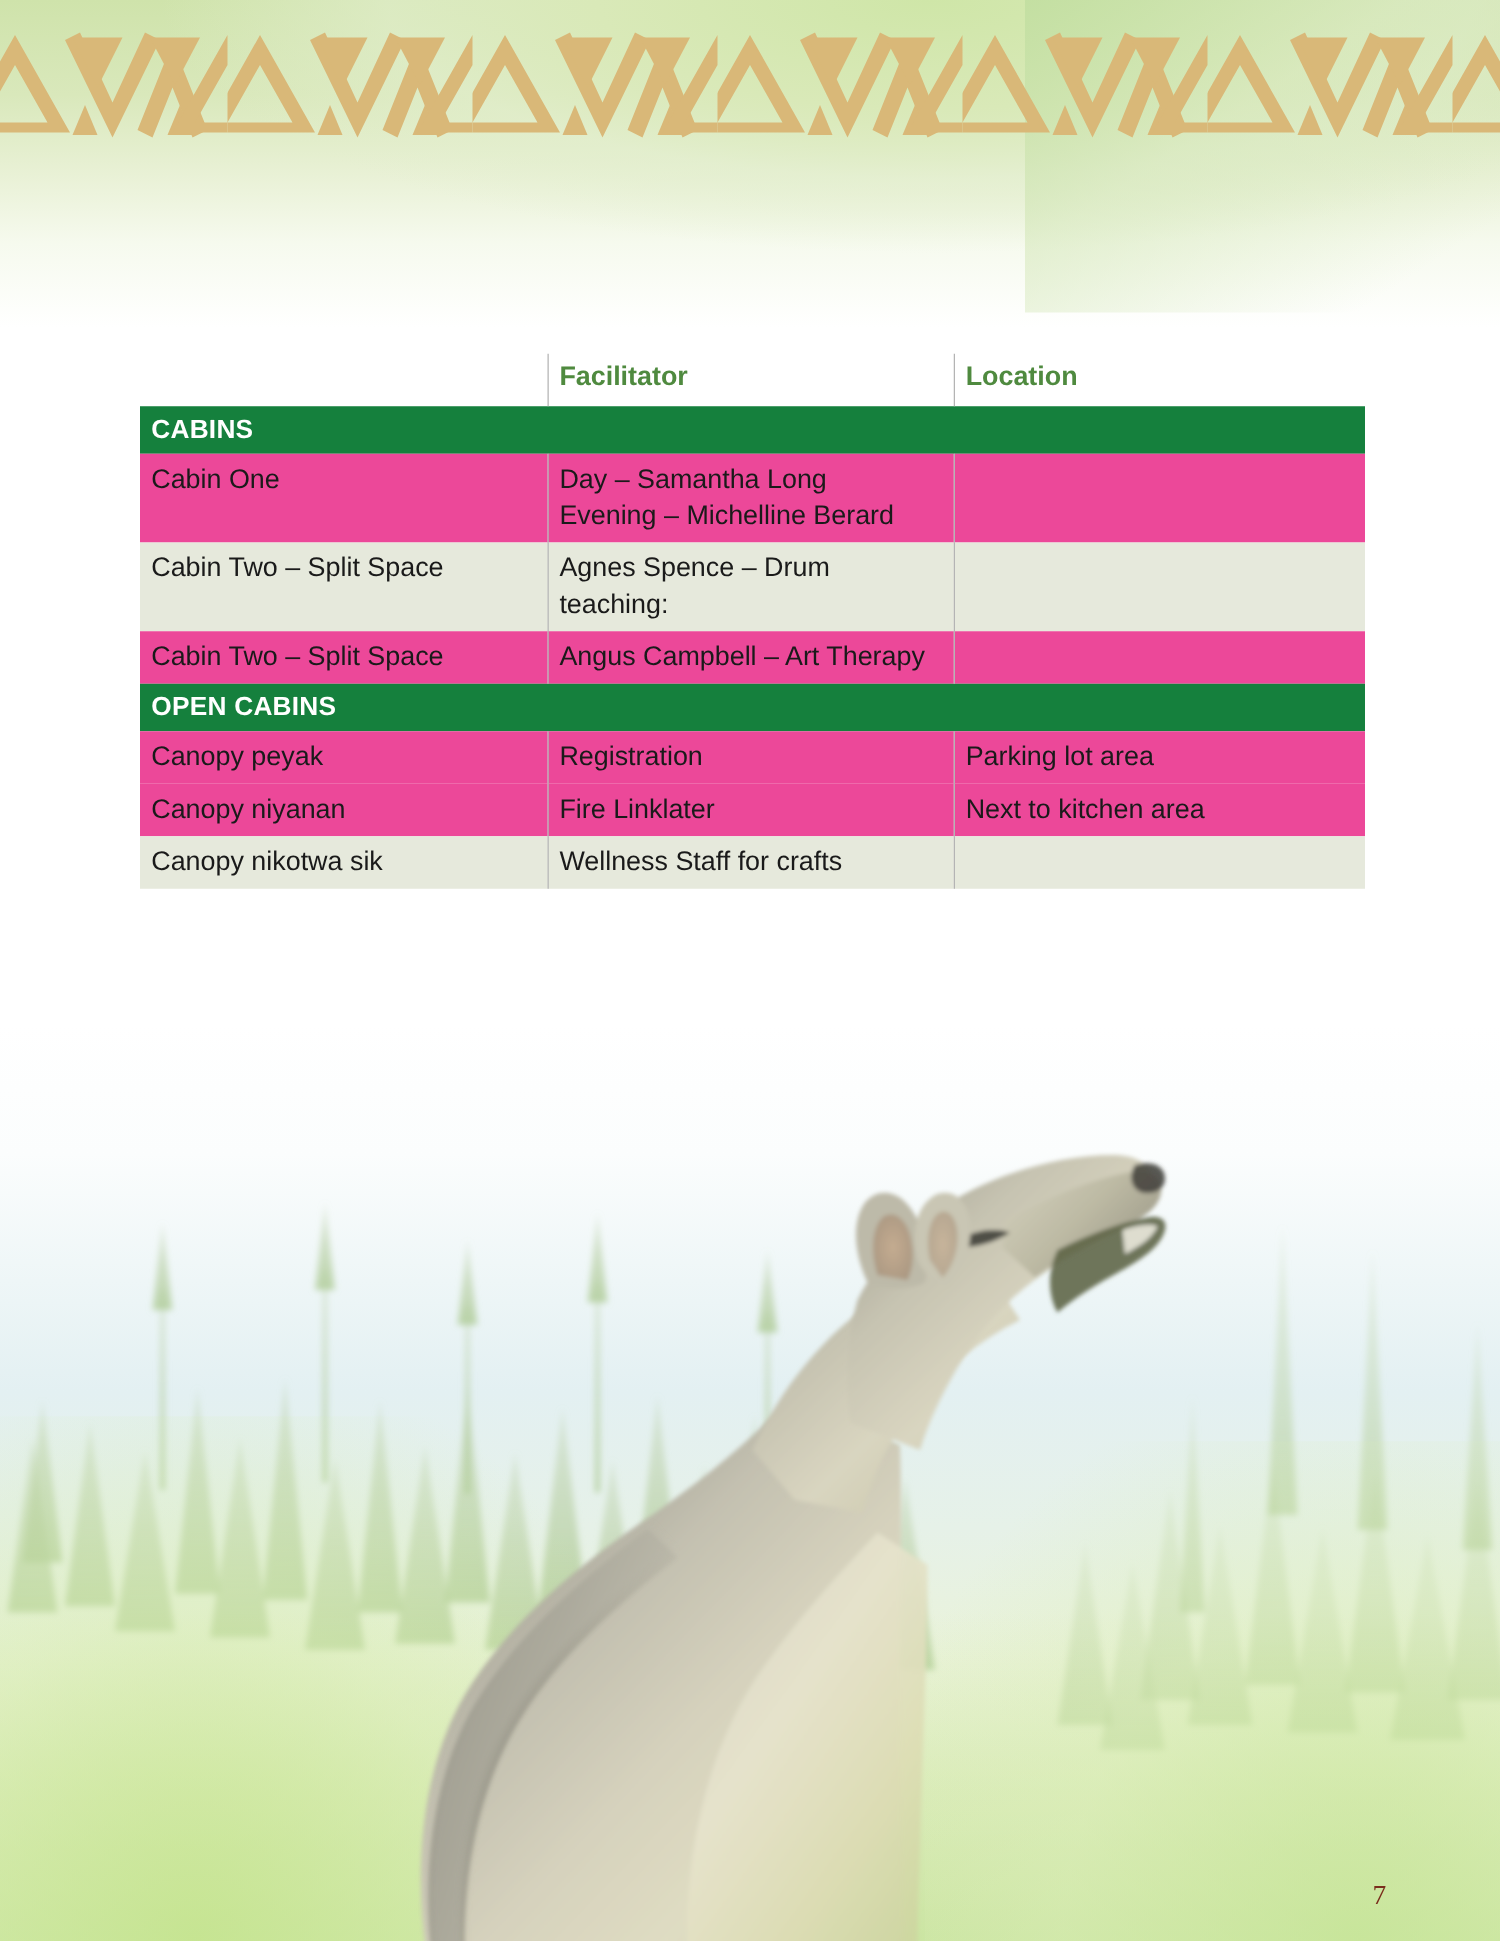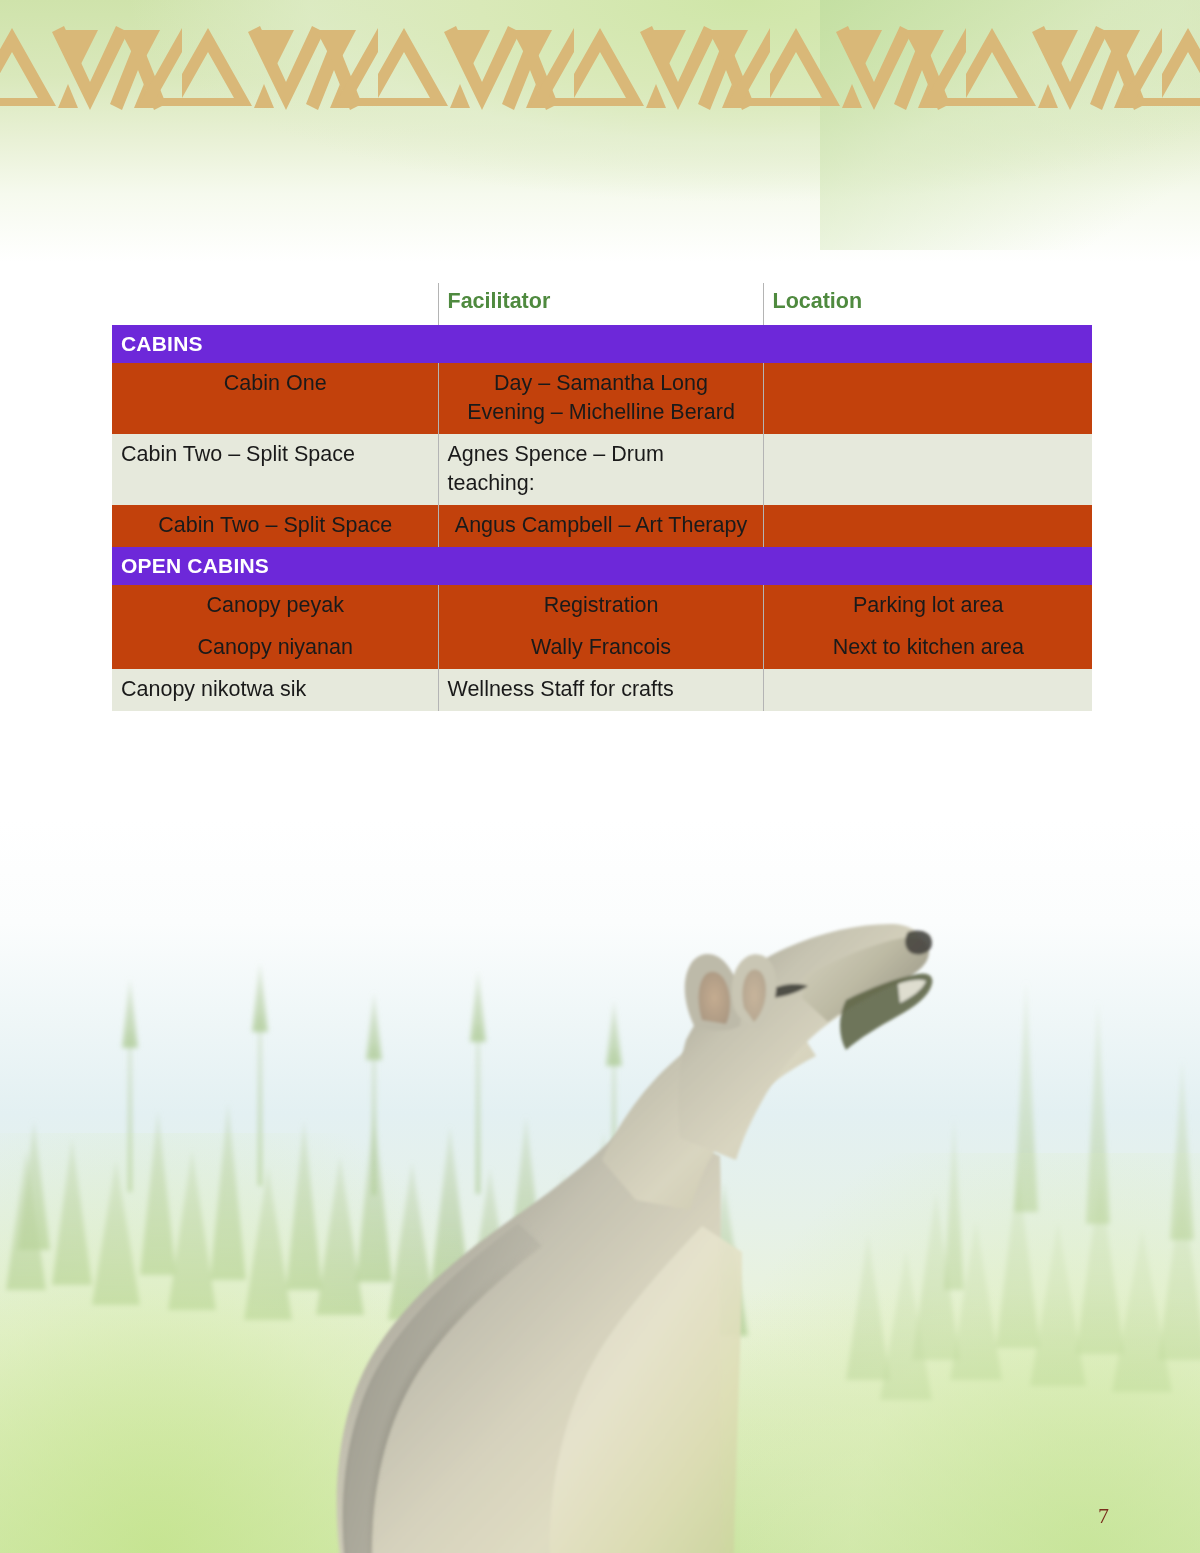--- a/index.html
+++ b/index.html
@@ -84,30 +84,30 @@
     font-size: 21.5px;
     padding-top: 4px;
     padding-bottom: 8px;
     height: 30px;
   }
   table.schedule thead th.col-div,
   table.schedule td.col-div {
     border-left: 1px solid #b4b4b4;
   }
   tr.band td {
-    background: #6d28d9;
+    background: #15803d;
     color: #ffffff;
     font-weight: bold;
     font-size: 21px;
     letter-spacing: 0.2px;
     padding-top: 4px;
     padding-bottom: 5px;
     border-left: none !important;
   }
-  tr.row-white td { background: #c2410c; text-align: center; }
+  tr.row-white td { background: #ec4899; }
   tr.row-alt td   { background: #e6e9dc; }
 
   
   .scene {
     position: absolute;
     left: 0; top: 820px;
     width: 1200px; height: 733px;
     overflow: hidden;
   }
   .sky {
@@ -298,21 +298,21 @@
           <tr class="band">
             <td colspan="3">OPEN CABINS</td>
           </tr>
           <tr class="row-white">
             <td>Canopy peyak</td>
             <td class="col-div">Registration</td>
             <td class="col-div">Parking lot area</td>
           </tr>
           <tr class="row-white">
             <td>Canopy niyanan</td>
-            <td class="col-div">Wally Francois</td>
+            <td class="col-div">Fire Linklater</td>
             <td class="col-div">Next to kitchen area</td>
           </tr>
           <tr class="row-alt">
             <td>Canopy nikotwa  sik</td>
             <td class="col-div">Wellness Staff for crafts</td>
             <td class="col-div">&nbsp;</td>
           </tr>
         </tbody>
     </table>
   </div>

